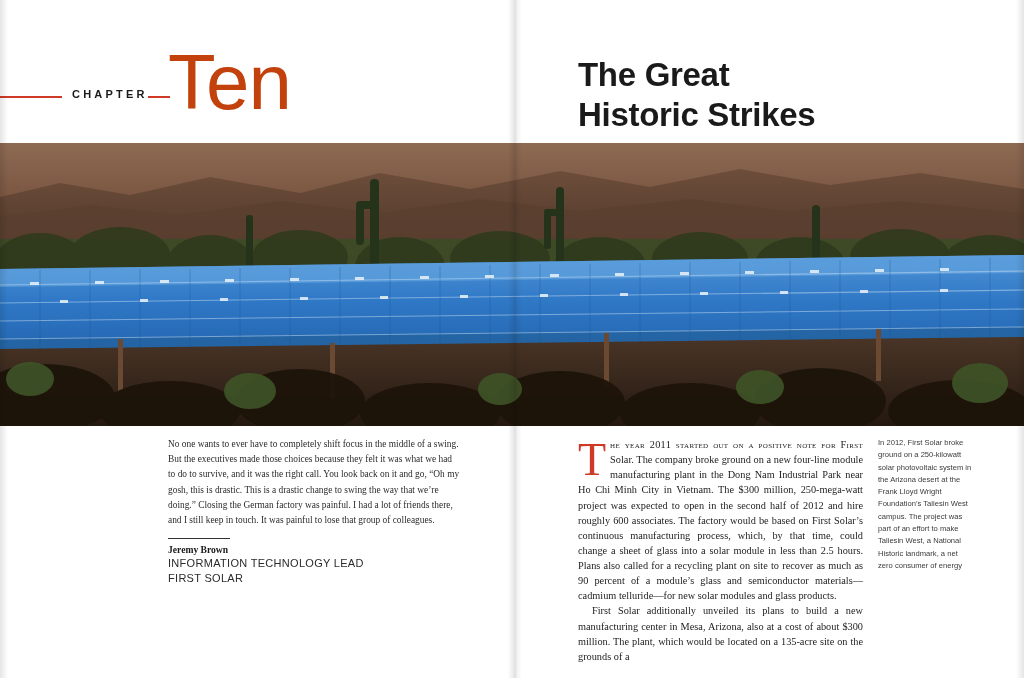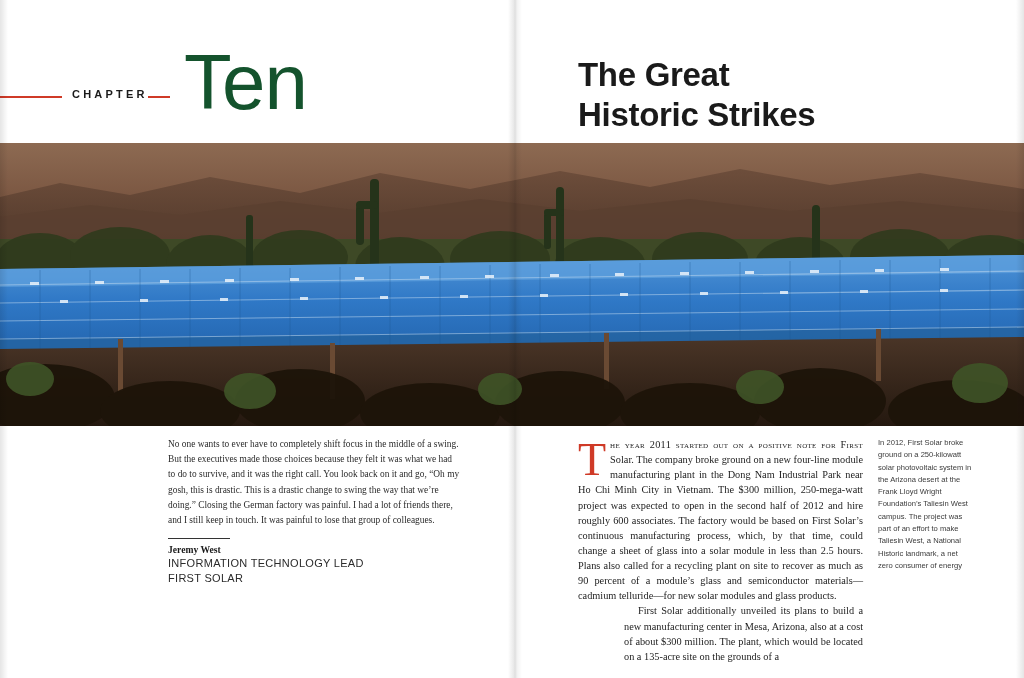--- a/index.html
+++ b/index.html
@@ -75,24 +75,23 @@
     font-weight: 700;
     color: #1a1a1a;
   }
   .chapter-number {
     position: absolute;
     left: 168px;
     top: -12px;
     font-family: "Liberation Sans", sans-serif;
     font-size: 78px;
     line-height: 1;
-    color: #14532d;
+    color: #c2410c;
     font-weight: 400;
     letter-spacing: -1px;
-    margin-left: 16px;
   }
 
   
   .chapter-title {
     position: absolute;
     left: 578px;
     top: 55px;
     width: 430px;
     font-family: "Liberation Sans", sans-serif;
     font-weight: 700;
@@ -180,21 +179,20 @@
   .smallcaps {
     font-variant: small-caps;
     letter-spacing: 0.3px;
   }
   .main-col p {
     margin: 0;
   }
   .main-col p + p {
     text-indent: 14px;
     margin-top: 0;
-    margin-left: 46px;
   }
 
   .side-col {
     position: absolute;
     left: 878px;
     top: 437px;
     width: 96px;
     font-family: "Liberation Sans", sans-serif;
     font-size: 7.6px;
     line-height: 1.62;
@@ -364,21 +362,21 @@
         <ellipse cx="980" cy="240" rx="28" ry="20"></ellipse>
         <ellipse cx="30" cy="236" rx="24" ry="17"></ellipse>
       </g>
     </svg>
   </div>
 
   <div class="pullquote">No one wants to ever have to completely shift focus in the middle of a swing. But the executives made those choices because they felt it was what we had to do to survive, and it was the right call. You look back on it and go, “Oh my gosh, this is drastic. This is a drastic change to swing the way that we’re doing.” Closing the German factory was painful. I had a lot of friends there, and I still keep in touch. It was painful to lose that group of colleagues.</div>
 
   <div class="attribution">
     <div class="attr-rule"></div>
-    <div class="attr-name">Jeremy West</div>
+    <div class="attr-name">Jeremy Brown</div>
     <div class="attr-role">Information Technology Lead</div>
     <div class="attr-role">First Solar</div>
   </div>
 
   <div class="main-col">
     <p><span class="dropcap">T</span><span class="smallcaps">he year 2011 started out on a positive note for First</span> <span>Solar. The company broke ground on a new four-line module manufacturing plant in the Dong Nam Industrial Park near Ho Chi Minh City in Vietnam. The $300 million, 250-mega-watt project was expected to open in the second half of 2012 and hire roughly 600 associates. The factory would be based on First Solar’s continuous manufacturing process, which, by that time, could change a sheet of glass into a solar module in less than 2.5 hours. Plans also called for a recycling plant on site to recover as much as 90 percent of a module’s glass and semiconductor materials—cadmium telluride—for new solar modules and glass products.</span></p>
     <p>First Solar additionally unveiled its plans to build a new manufacturing center in Mesa, Arizona, also at a cost of about $300 million. The plant, which would be located on a 135-acre site on the grounds of a</p>
   </div>
 
   <div class="side-col">

